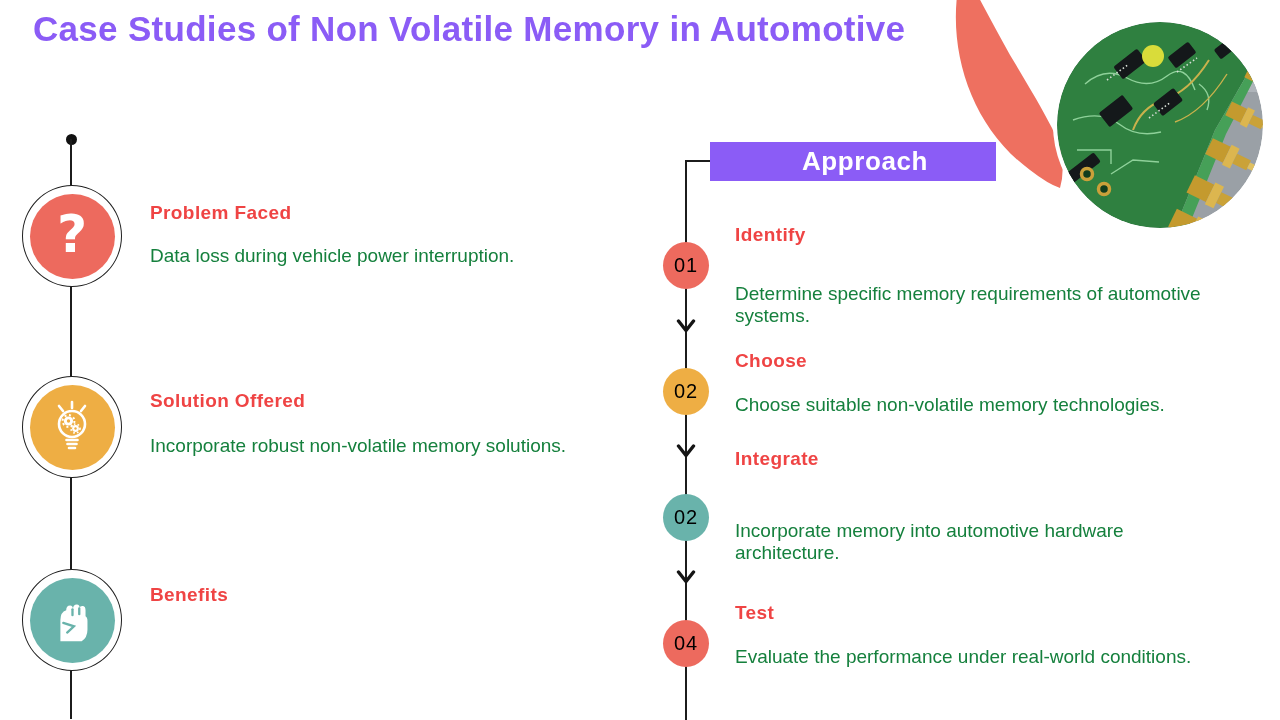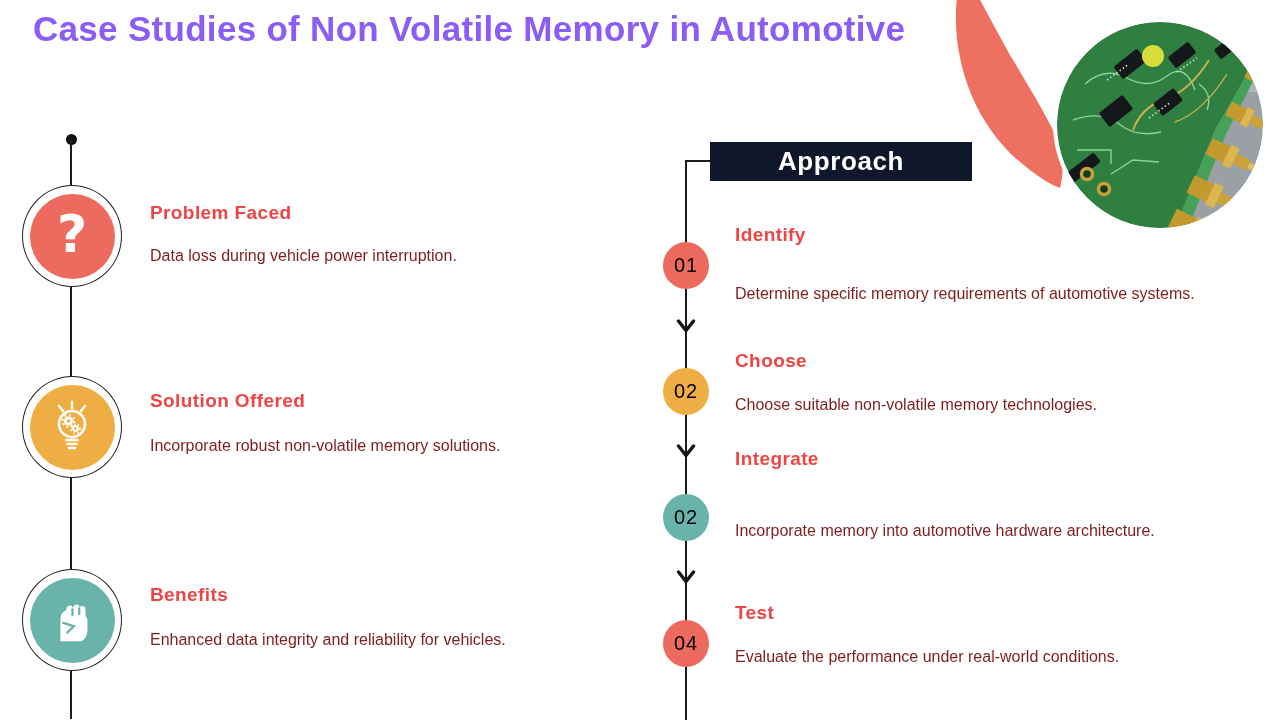--- a/index.html
+++ b/index.html
@@ -26,29 +26,29 @@
     position:absolute;left:22px;width:100px;height:102px;border-radius:50%;
     background:#fff;border:1.4px solid #1f1f1f;display:flex;align-items:center;justify-content:center;
     box-sizing:border-box;
   }
   .big-inner{width:85px;height:85px;border-radius:50%;display:flex;align-items:center;justify-content:center;}
   .qmark{font-family:"DejaVu Sans",sans-serif;font-weight:bold;font-size:52px;color:#fff;line-height:1;transform:translateY(-2px);}
   .cs-title,.ap-title{
     position:absolute;font-size:19px;font-weight:bold;color:#ef4444;letter-spacing:0.4px;line-height:23px;
   }
   .cs-desc,.ap-desc{
-    position:absolute;font-size:16px;color:#7f1d1d;line-height:22px;width:480px;
+    position:absolute;font-size:19px;color:#15803d;line-height:22px;width:480px;
   }
   .cs-title{left:150px;} .cs-desc{left:150px;}
   .ap-title{left:735px;} .ap-desc{left:735px;}
   
   .approach-bar{
-    position:absolute;left:710px;top:142px;width:262px;height:39px;background:#0f172a;
+    position:absolute;left:710px;top:142px;width:262px;height:39px;background:#8b5cf6;
     display:flex;align-items:center;justify-content:center;
-    color:#fff;font-size:26px;font-weight:bold;letter-spacing:0.6px;
+    color:#fff;font-size:26px;font-weight:bold;letter-spacing:0.6px;padding-left:24px;
   }
   .num-circle{
     position:absolute;left:663px;width:46px;height:47px;border-radius:50%;
     display:flex;align-items:center;justify-content:center;
     color:#000000;font-size:20px;letter-spacing:1px;font-weight:400;
   }
   .chevron{position:absolute;left:676px;}
   .coral{background:#ed6a5e;} .orange{background:#eeae44;} .teal{background:#69b3ab;}
 </style>
 </head>
@@ -197,21 +197,20 @@
                  L44 26 Q46 27 46 31 L46 40 Q46 48 40 52 Z" fill="#fff"></path>
         <g stroke="#69b3ab" stroke-width="2.4" stroke-linecap="round" fill="none">
           <path d="M30.5 19 V25"></path>
             <path d="M37.5 18 V24"></path>
           <path d="M21 33 L32 36.5 L25 43"></path>
         </g>
       </svg>
     </div>
   </div>
   <div class="cs-title" style="top:583px;">Benefits</div>
-  <div class="cs-desc" style="top:629px;">Enhanced data integrity and reliability for vehicles.</div>
 
   <div class="approach-bar">Approach</div>
   <div class="vline" style="left:685px;top:160px;width:25px;height:2px;"></div>
   <div class="vline" style="left:685px;top:160px;width:2px;height:560px;"></div>
 
   <div class="num-circle coral" style="top:242px;">01</div>
   <div class="ap-title" style="top:223px;">Identify</div>
   <div class="ap-desc" style="top:268px;margin-top:15px;">Determine specific memory requirements of automotive systems.</div>
   <svg class="chevron" style="top:319px;" width="20" height="15" viewBox="0 0 20 15">
     <path d="M2.5 2 L10 11.5 L17.5 2" fill="none" stroke="#151515" stroke-width="3.4" stroke-linecap="round" stroke-linejoin="round"></path>

